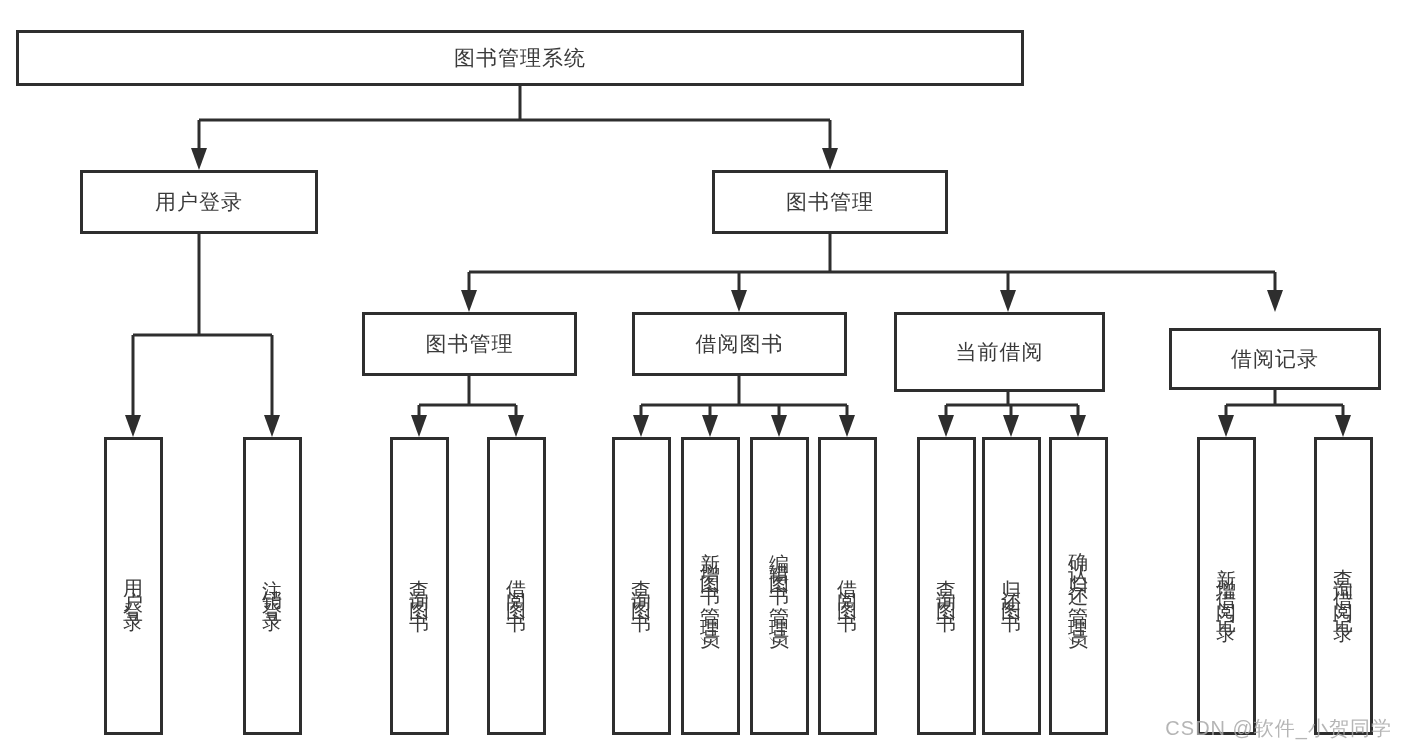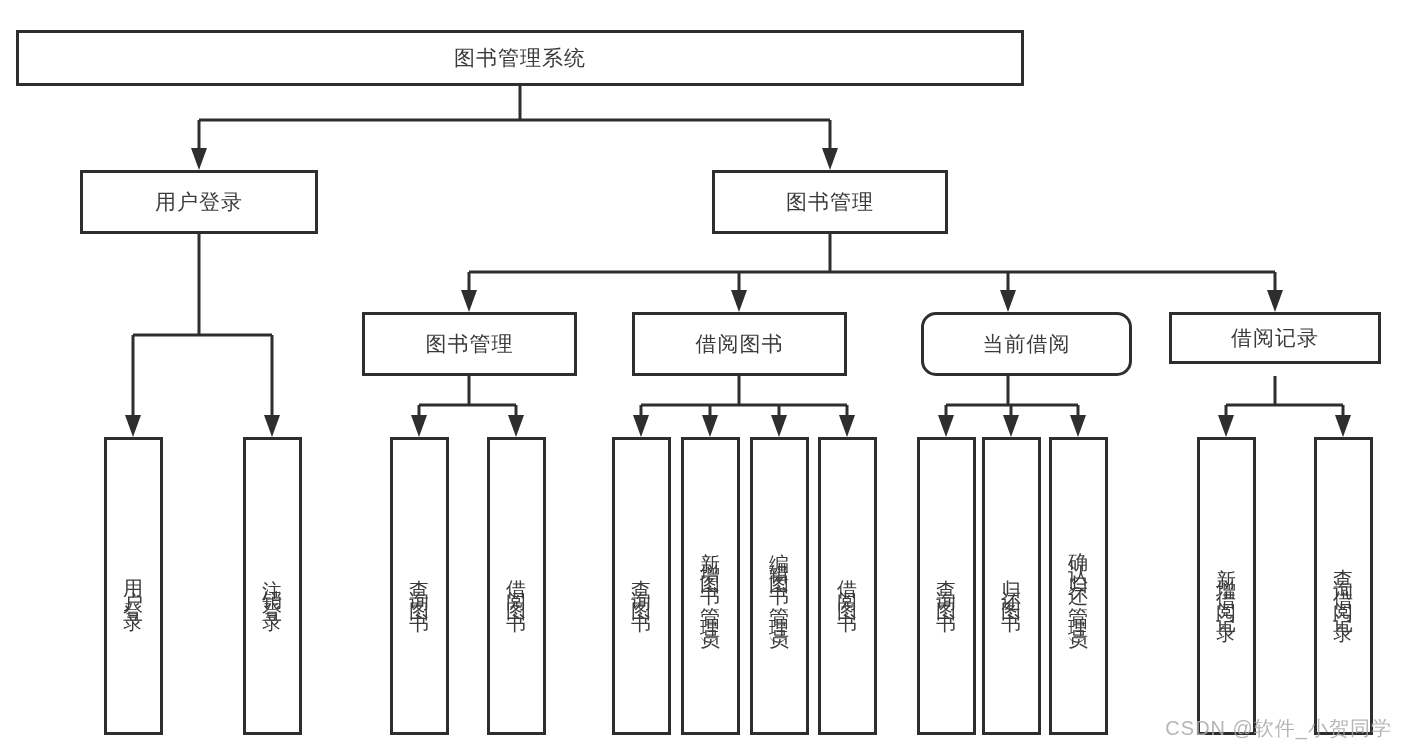--- a/index.html
+++ b/index.html
@@ -128,22 +128,22 @@
     </g>
   </svg>
 
   <div class="hnode" style="left:16px; top:30px; width:1008px; height:56px;">图书管理系统</div>
 
   <div class="hnode" style="left:80px; top:170px; width:238px; height:64px;">用户登录</div>
   <div class="hnode" style="left:712px; top:170px; width:236px; height:64px;">图书管理</div>
 
   <div class="hnode" style="left:362px; top:312px; width:215px; height:64px;">图书管理</div>
   <div class="hnode" style="left:632px; top:312px; width:215px; height:64px;">借阅图书</div>
-  <div class="hnode" style="left:921px; top:312px; width:211px; height:64px;border-radius:15px;">当前借阅</div>
-  <div class="hnode" style="left:1169px; top:312px; width:212px; height:52px;text-align:center;">借阅记录</div>
+  <div class="hnode" style="left:894px; top:312px; width:211px; height:80px;">当前借阅</div>
+  <div class="hnode" style="left:1169px; top:328px; width:212px; height:62px;text-align:center;">借阅记录</div>
 
   <div class="vnode" style="left:104px;">
     <span>用户登录</span>
   </div>
   <div class="vnode" style="left:243px;">
     <span>注销登录</span>
   </div>
 
   <div class="vnode" style="left:390px;">
     <span>查询图书</span>

